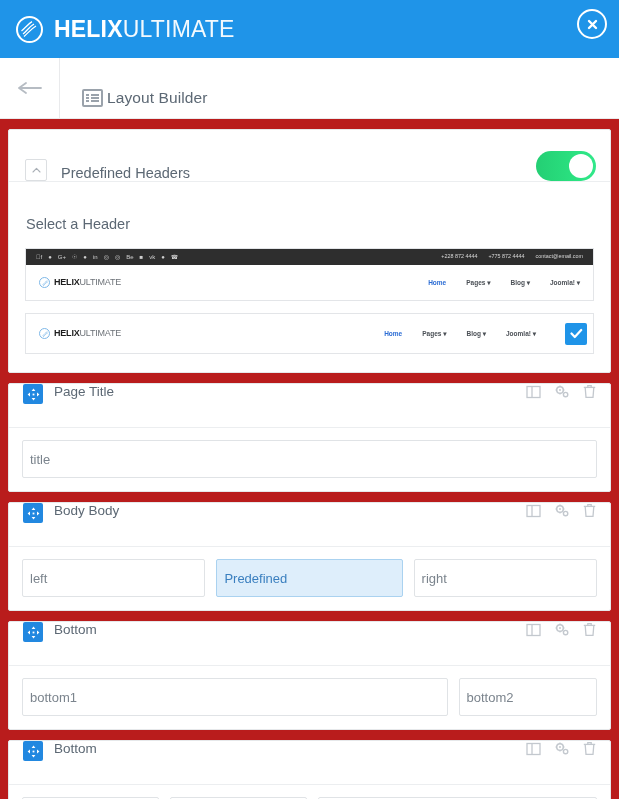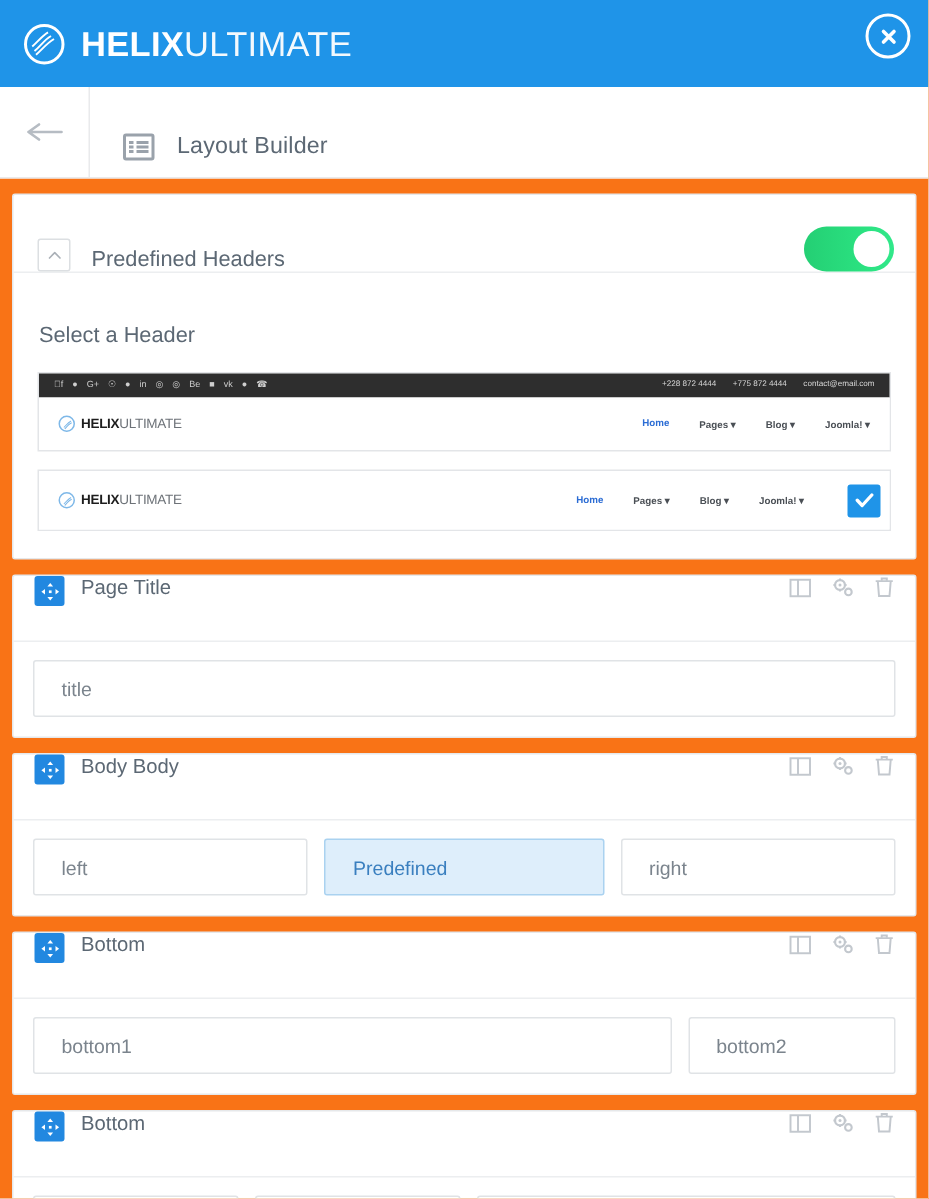--- a/index.html
+++ b/index.html
@@ -4,21 +4,21 @@
 <style>
   * { box-sizing: border-box; }
   html, body {
     margin: 0; padding: 0;
     background: #f2f3f5;
     font-family: "Liberation Sans", sans-serif;
   }
   #page {
     width: 619px; height: 799px;
     position: relative;
-    background: #f97316;
+    background: #b91c1c;
     overflow: hidden;
   }
 
   
   .brandbar {
     height: 58px;
     background: #1f94e8;
     display: flex; align-items: center;
     padding: 0 14px 0 16px;
     position: relative;
@@ -60,21 +60,21 @@
     border-bottom: 1px solid #e9eaec;
   }
   .back-cell {
     width: 60px; height: 100%;
     display: flex; align-items: center; justify-content: center;
     border-right: 1px solid #e9eaec;
     cursor: pointer;
   }
   .title-cell {
     display: flex; align-items: center;
-    padding-left: 22px; gap: 15px; margin-top: 20px;
+    padding-left: 22px; gap: 4px; margin-top: 20px;
   }
   .title-icon {
     width: 21px; height: 18px;
     border: 2px solid #9aa2ab;
     border-radius: 2px;
     display: flex; flex-direction: column;
     justify-content: space-evenly;
     padding: 2px 2px 2px 2px;
   }
   .ti-row { display: flex; align-items: center; gap: 2px; }
@@ -204,21 +204,21 @@
 
   .sec-body {
     padding: 12px 13px 13px 13px;
     display: flex; gap: 11px;
   }
   .block {
     border: 1px solid #e0e3e6;
     background: #fff;
     height: 38px;
     display: flex; align-items: center;
-    padding: 0 18px;
+    padding: 0 7px;
     font-size: 13px; color: #7b848d;
     border-radius: 2px;
     cursor: pointer;
   }
   .block.active {
     background: #deeefb;
     border-color: #aad2f0;
     color: #3a7fbf;
   }
 </style>

